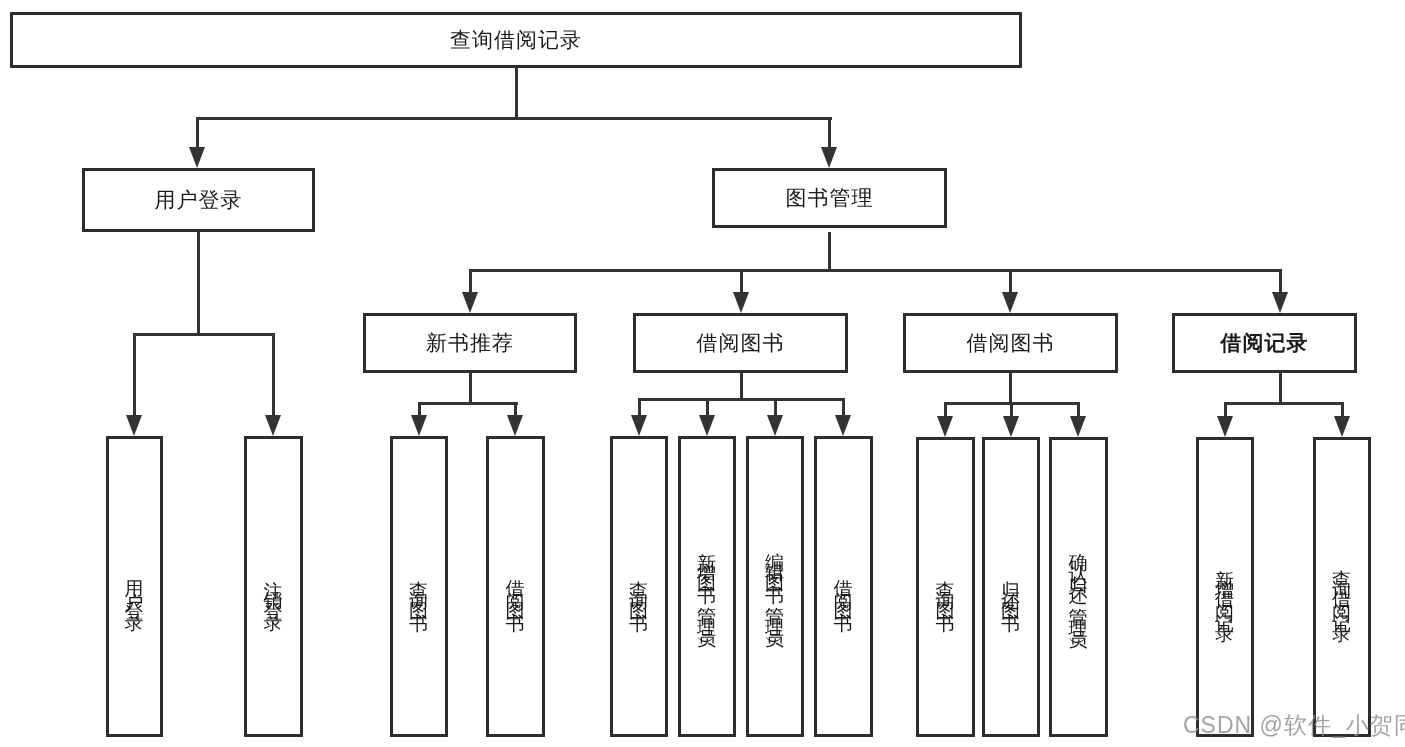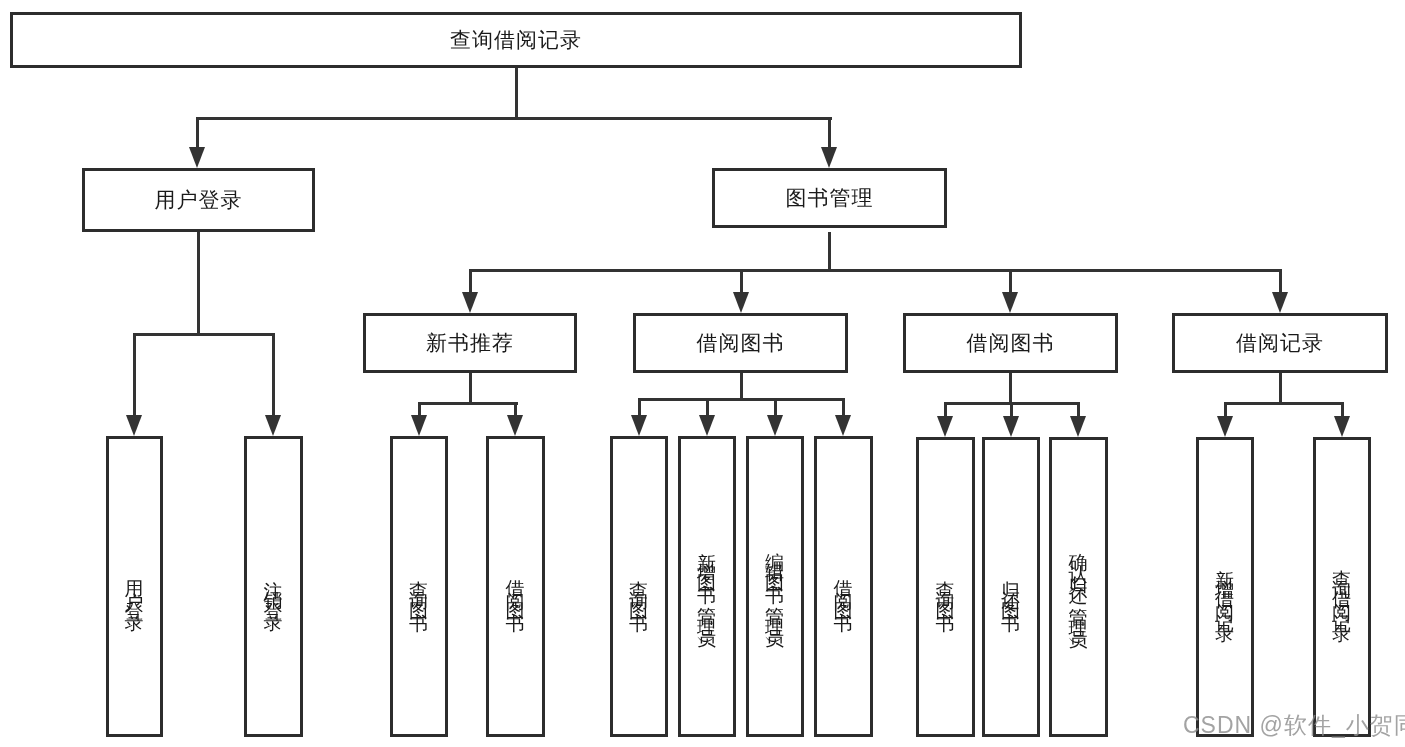--- a/index.html
+++ b/index.html
@@ -54,21 +54,21 @@
 
   <div class="node" style="left:363px;top:313px;width:214px;height:60px;">
     <span>新书推荐</span>
   </div>
   <div class="node" style="left:633px;top:313px;width:215px;height:60px;">
     <span>借阅图书</span>
   </div>
   <div class="node" style="left:903px;top:313px;width:215px;height:60px;">
     <span>借阅图书</span>
   </div>
-  <div class="node" style="left:1172px;top:313px;width:216px;height:60px;">
+  <div class="node" style="left:1172px;top:313px;width:185px;height:60px;font-weight:bold;">
     <span>借阅记录</span>
   </div>
 
   <div class="leaf" style="left:106px;top:436px;width:57px;height:301px;">
     <span class="vtext">用户登录</span>
   </div>
   <div class="leaf" style="left:244px;top:436px;width:59px;height:301px;">
     <span class="vtext">注销登录</span>
   </div>
 

